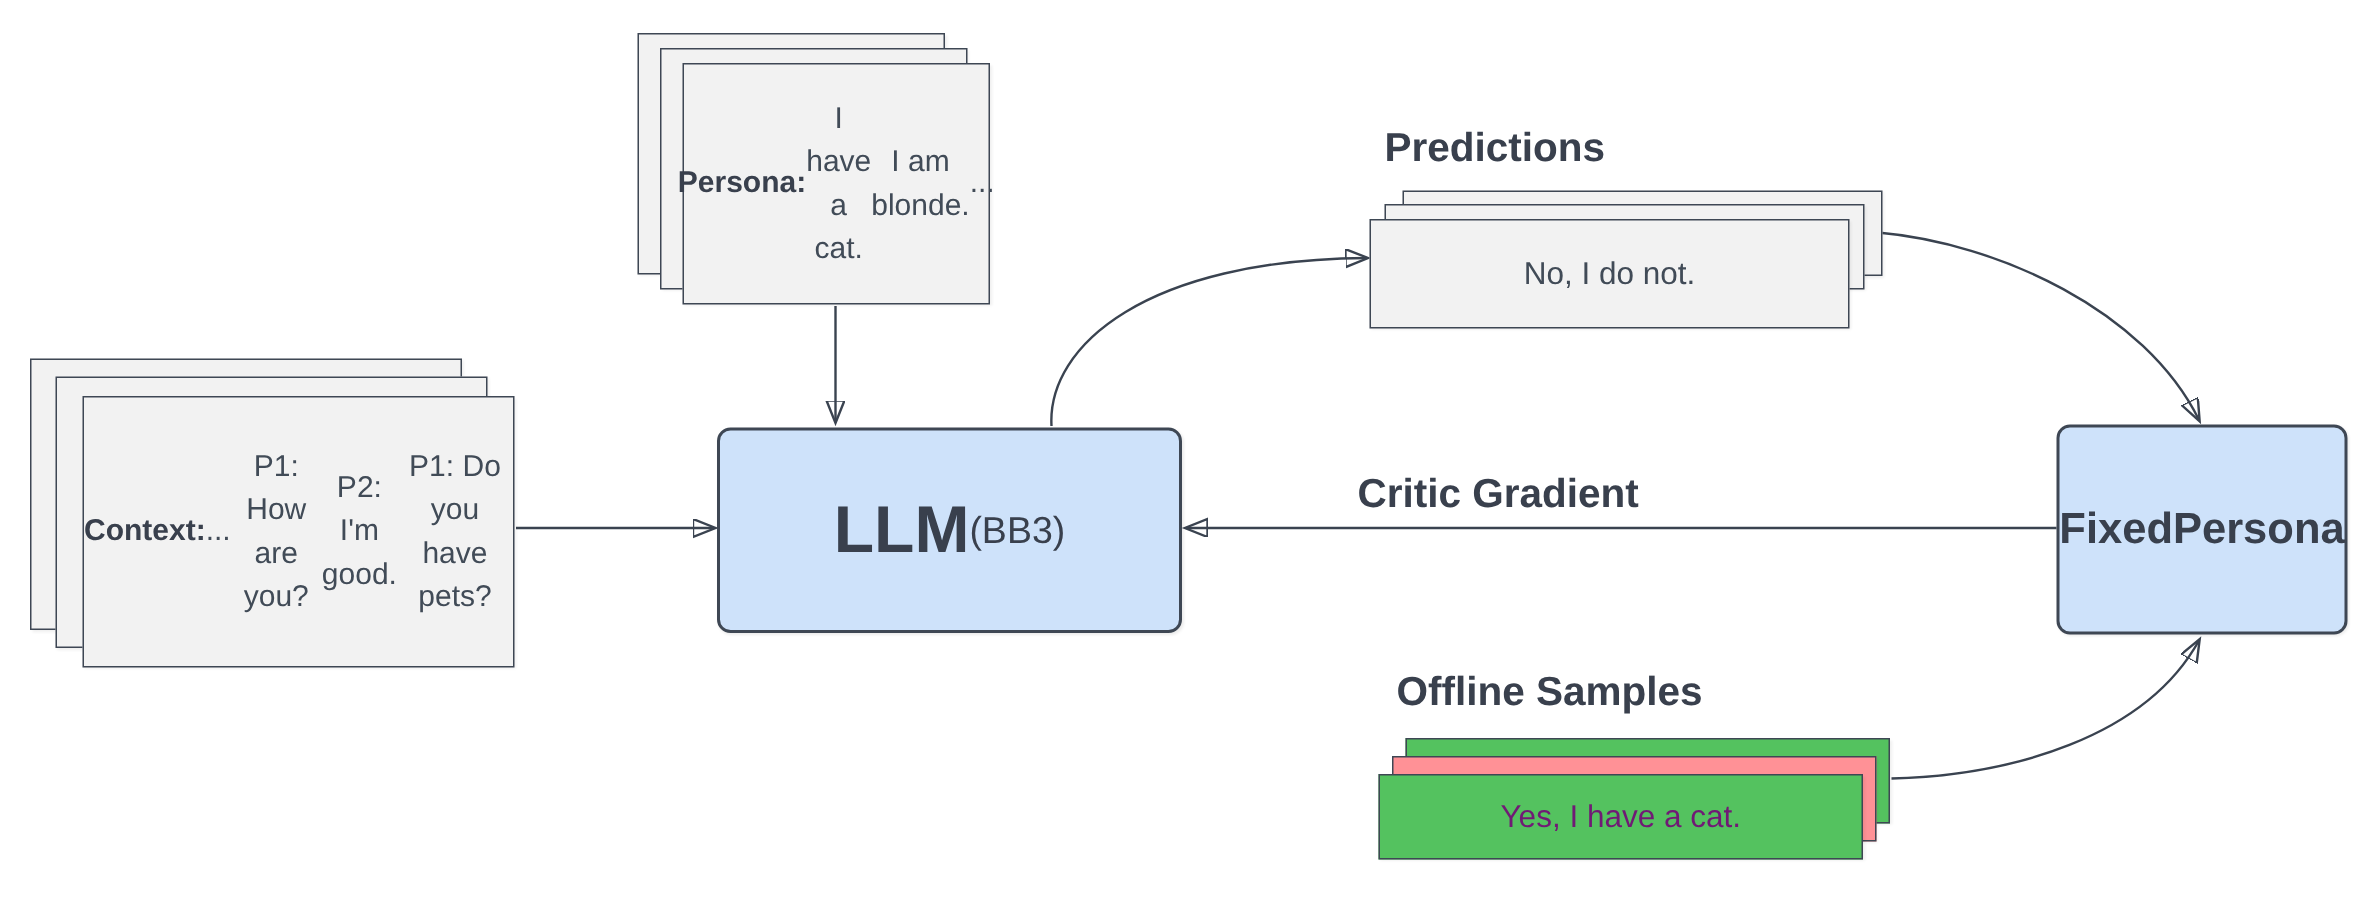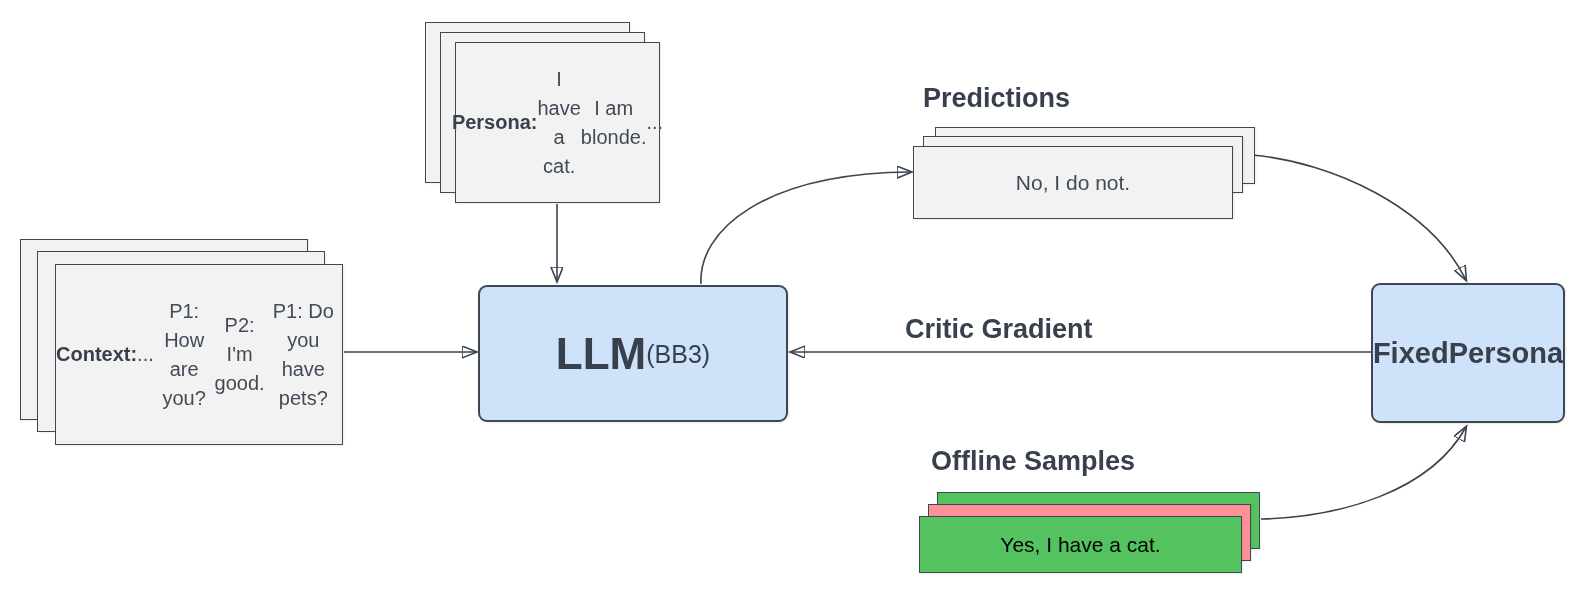--- a/index.html
+++ b/index.html
@@ -68,21 +68,21 @@
     display:flex;justify-content:center;align-items:center;height:100%;width:100%;
     color:#414b57;font-size:21px;
   }
 
   
   .offline-stack{left:919px;top:492px;width:342px;height:82px;}
   .offline-stack .stack-layer{border:1.6px solid var(--border_dark);}
   .offline-stack .l1{left:18px;top:0;width:323px;height:57px;background:var(--sample_green);}
   .offline-stack .l2{left:9px;top:12px;width:323px;height:57px;background:var(--sample_salmon);}
   .offline-stack .front{left:0;top:24px;width:323px;height:57px;background:var(--sample_green);}
-  .offline-stack .bar-text{color:#000000;}
+  .offline-stack .bar-text{color:#701a75;}
 
   
   .float-label{
     position:absolute;z-index:2;width:300px;text-align:left;
     font-size:27px;font-weight:bold;color:var(--ink);
   }
   .predictions-label{left:923px;top:83px;}
   .offline-label{left:931px;top:446px;}
   .policy-label{left:905px;top:314px;}
 </style>

